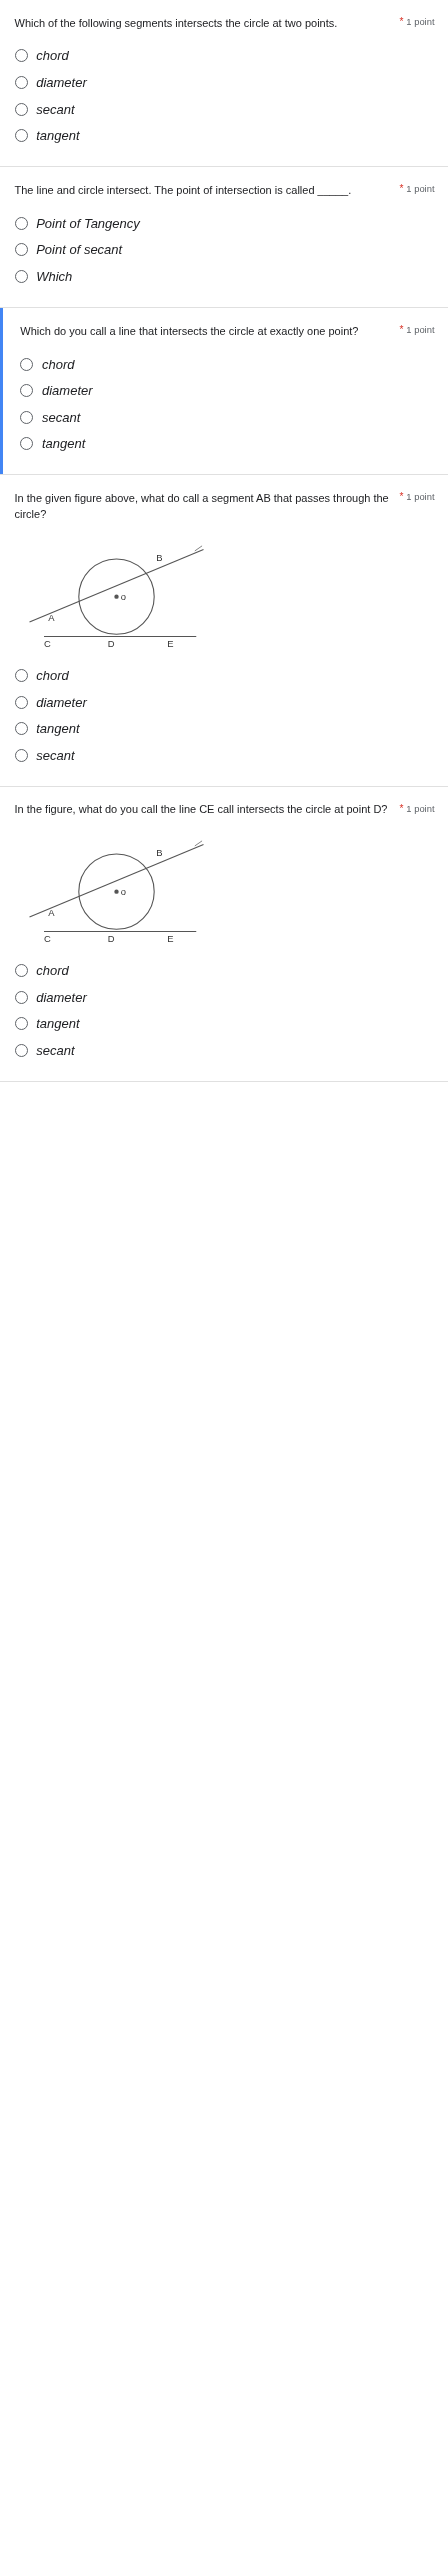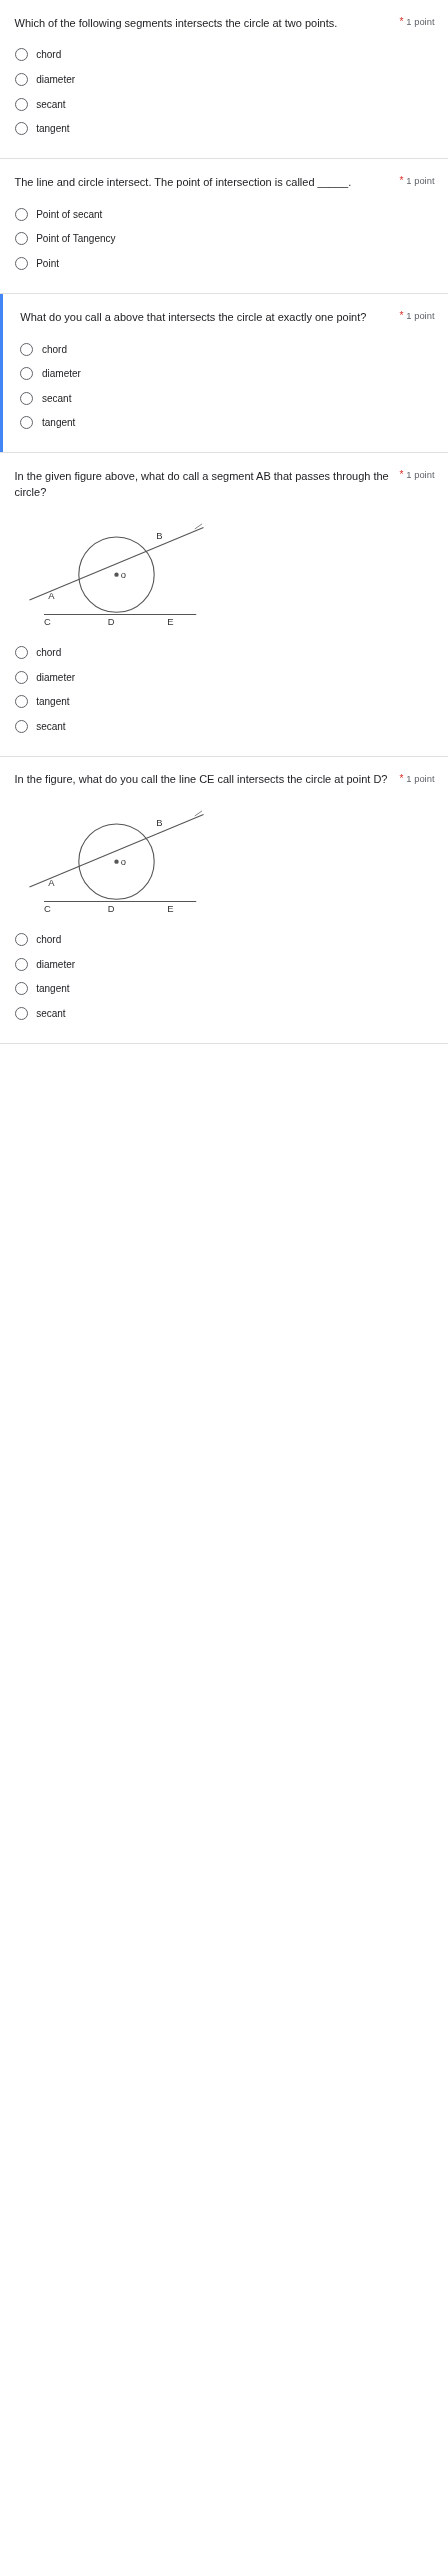--- a/index.html
+++ b/index.html
@@ -53,22 +53,23 @@
     .radio-circle {
       width: 13px;
       height: 13px;
       border-radius: 50%;
       border: 1.5px solid #5f6368;
       margin-right: 8.7px;
       flex-shrink: 0;
       display: inline-block;
     }
     .option-label {
-      font-size: 10px;
+      font-size: 13px;
       color: #202124;
+      font-style: italic;
     }
     .figure-container {
       margin: 8.7px 0 11.6px 0;
       display: flex;
       justify-content: flex-start;
       padding-left: 7.3px;
     }
     .left-bar {
       position: absolute;
       left: 0;
@@ -113,37 +114,37 @@
   <div class="question-header">
     <div class="question-text">The line and circle intersect. The point of intersection is called _____.</div>
     <div class="points-badge">
       <span class="required-star">*</span>
       <span>1 point</span>
     </div>
   </div>
   <ul class="options-list">
     <li class="option-item">
       <span class="radio-circle"></span>
+      <span class="option-label">Point of Tangency</span>
+    </li>
+    <li class="option-item">
+      <span class="radio-circle"></span>
       <span class="option-label">Point of secant</span>
     </li>
     <li class="option-item">
       <span class="radio-circle"></span>
-      <span class="option-label">Point of Tangency</span>
-    </li>
-    <li class="option-item">
-      <span class="radio-circle"></span>
-      <span class="option-label">Point</span>
+      <span class="option-label">Which</span>
     </li>
   </ul>
 </div>
 
 <div class="question-block" style="position:relative;">
   <div class="left-bar"></div>
   <div class="question-header" style="padding-left:5.8px;">
-    <div class="question-text">What do you call a above that intersects the circle at exactly one point?</div>
+    <div class="question-text">Which do you call a line that intersects the circle at exactly one point?</div>
     <div class="points-badge">
       <span class="required-star">*</span>
       <span>1 point</span>
     </div>
   </div>
   <ul class="options-list" style="padding-left:5.8px;">
     <li class="option-item">
       <span class="radio-circle"></span>
       <span class="option-label">chord</span>
     </li>

